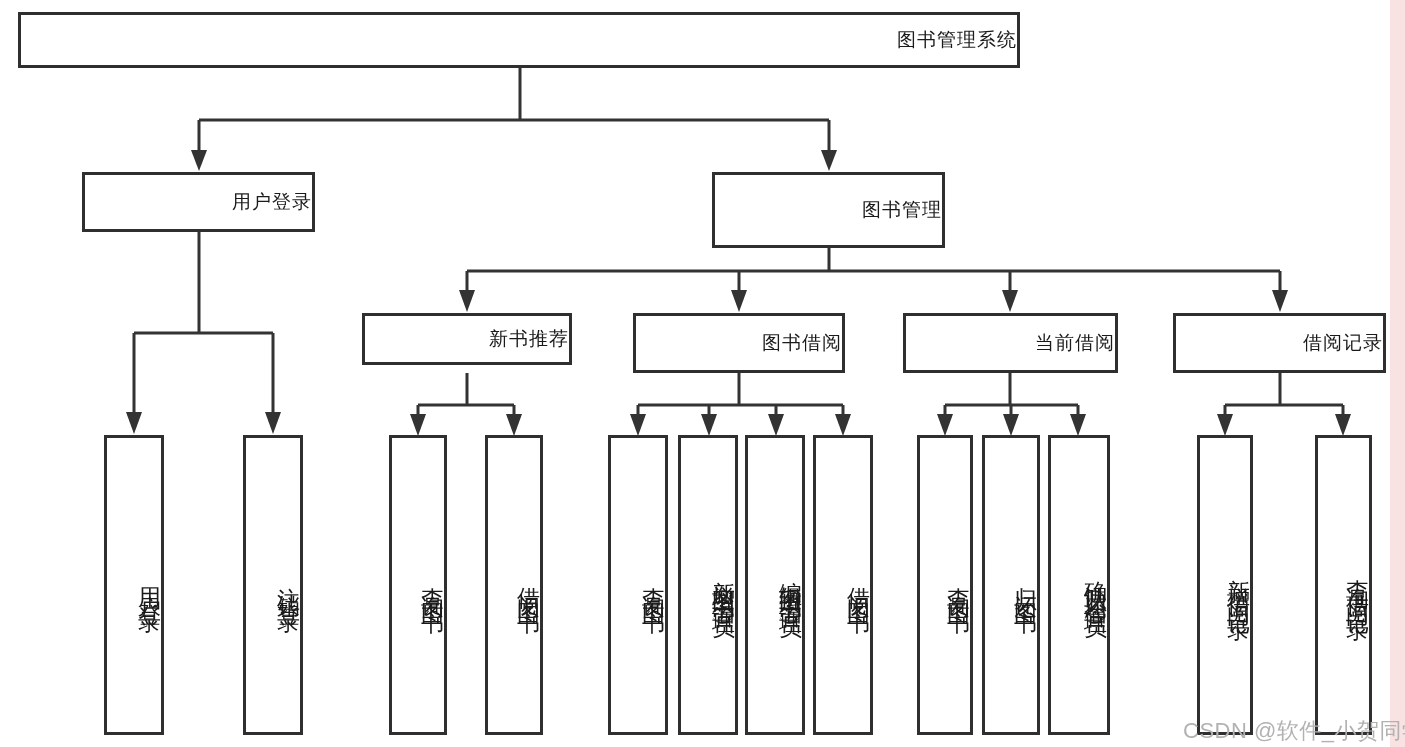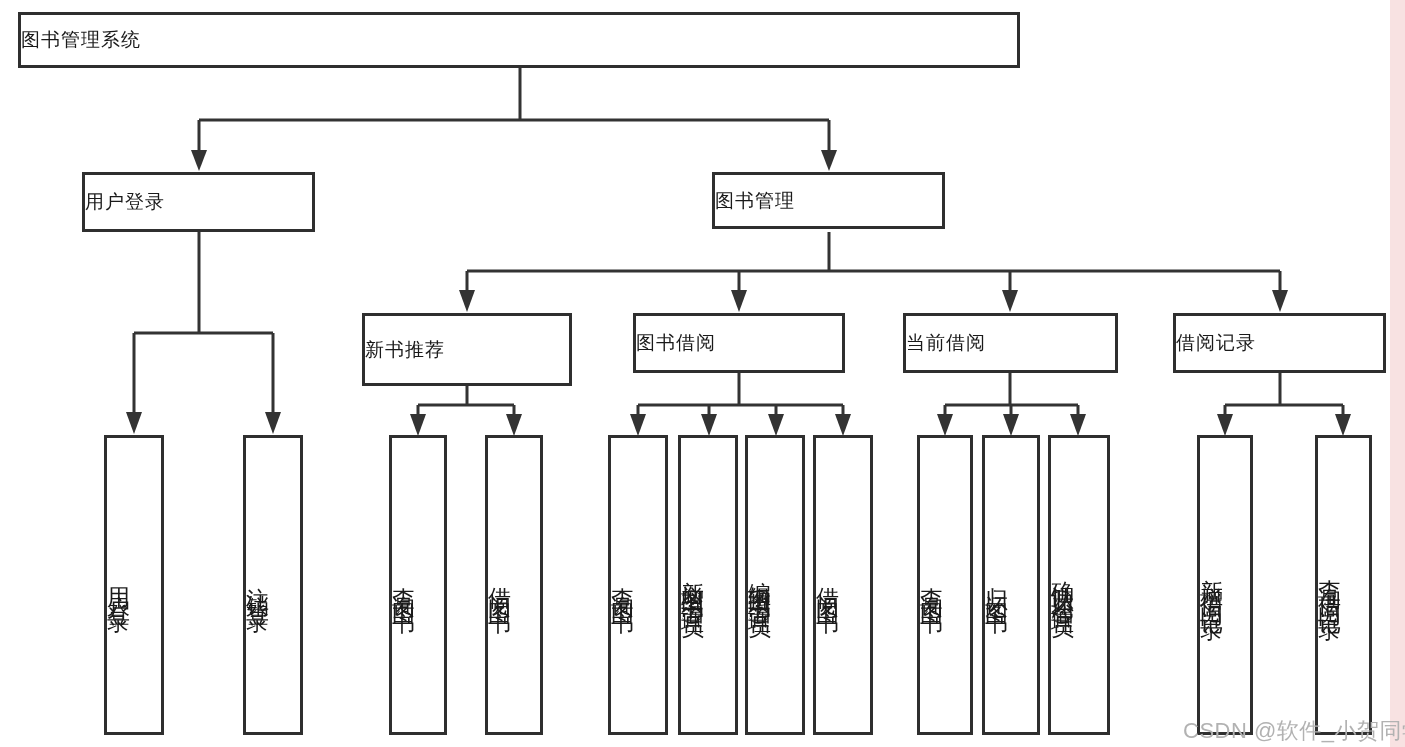--- a/index.html
+++ b/index.html
@@ -26,21 +26,21 @@
   .connectors polygon {
     fill: var(--line, #333333);
     stroke: none;
   }
   .node {
     position: absolute;
     border: 3px solid var(--box-border, #2f2f2f);
     background: #ffffff;
     display: flex;
     align-items: center;
-    justify-content: flex-start;
+    justify-content: flex-end;
     color: var(--text, #1a1a1a);
   }
   .h-node { font-size: 19px; letter-spacing: 1px; }
   .leaf {
     top: 435px;
     height: 300px;
   }
   .leaf span {
     writing-mode: vertical-rl;
     font-size: 23px;
@@ -106,25 +106,25 @@
     <polygon points="1335,414 1351,414 1343,436"></polygon>
   </svg>
 
   <div class="node h-node" style="left:18px; top:12px; width:1002px; height:56px;">
     <span>图书管理系统</span>
   </div>
 
   <div class="node h-node" style="left:82px; top:172px; width:233px; height:60px;">
     <span>用户登录</span>
   </div>
-  <div class="node h-node" style="left:712px; top:172px; width:233px; height:57px;">
+  <div class="node h-node" style="left:712px; top:172px; width:233px; height:76px;">
     <span>图书管理</span>
   </div>
 
-  <div class="node h-node" style="left:362px; top:313px; width:210px; height:73px;">
+  <div class="node h-node" style="left:362px; top:313px; width:210px; height:52px;">
     <span>新书推荐</span>
   </div>
   <div class="node h-node" style="left:903px; top:313px; width:215px; height:60px;">
     <span>当前借阅</span>
   </div>
   <div class="node h-node" style="left:633px; top:313px; width:212px; height:60px;">
     <span>图书借阅</span>
   </div>
   <div class="node h-node" style="left:1173px; top:313px; width:213px; height:60px;">
     <span>借阅记录</span>

